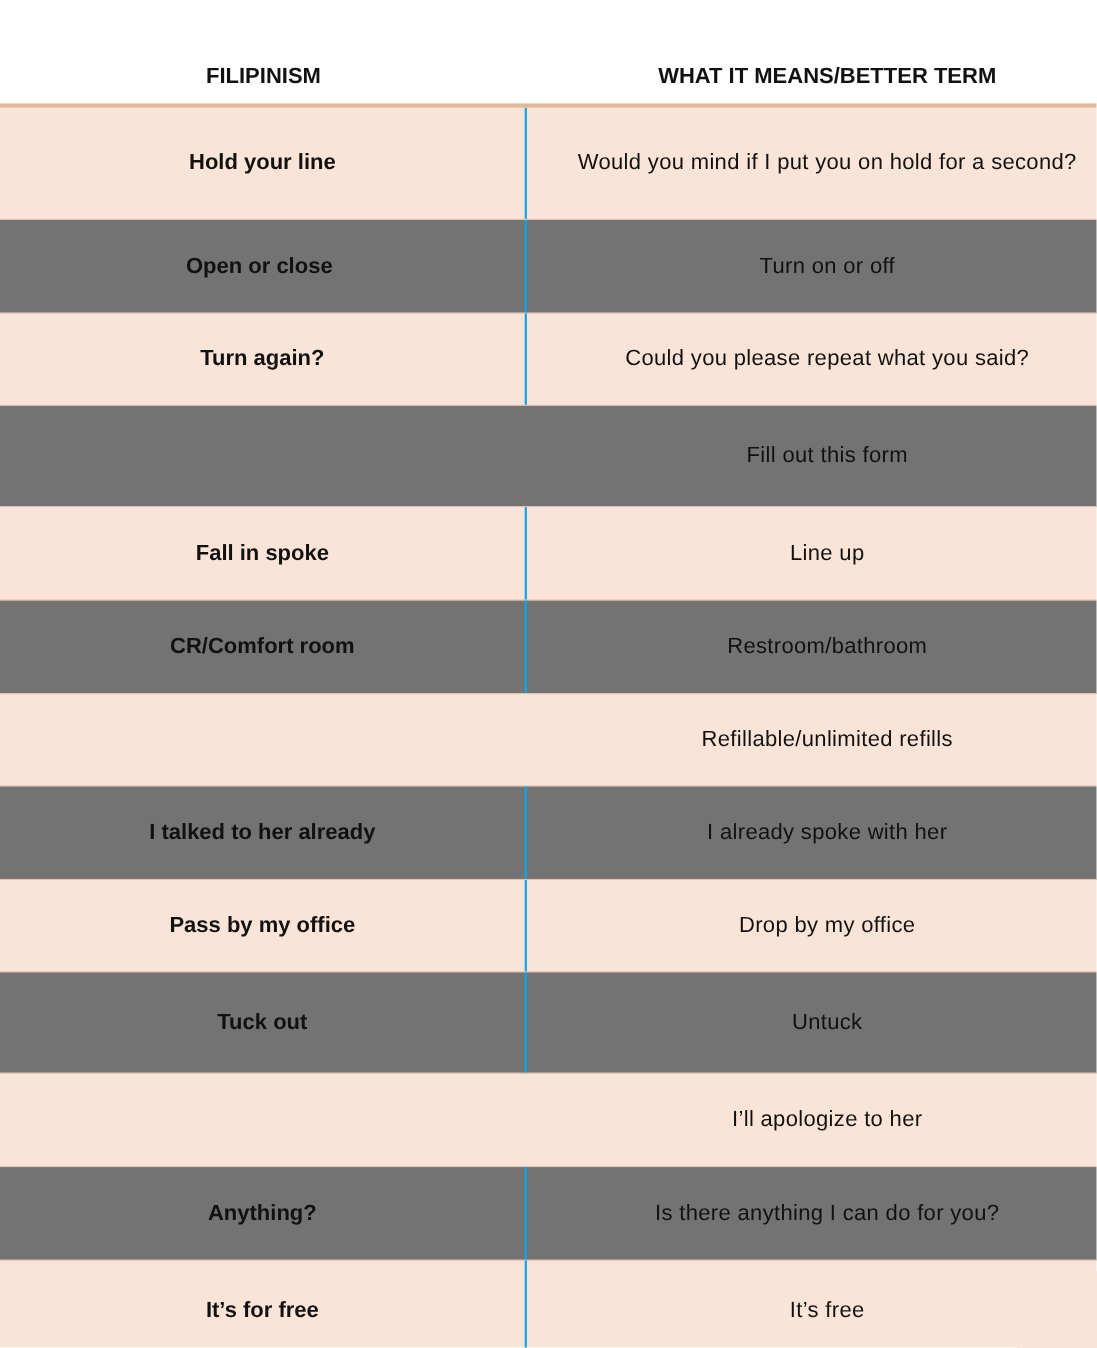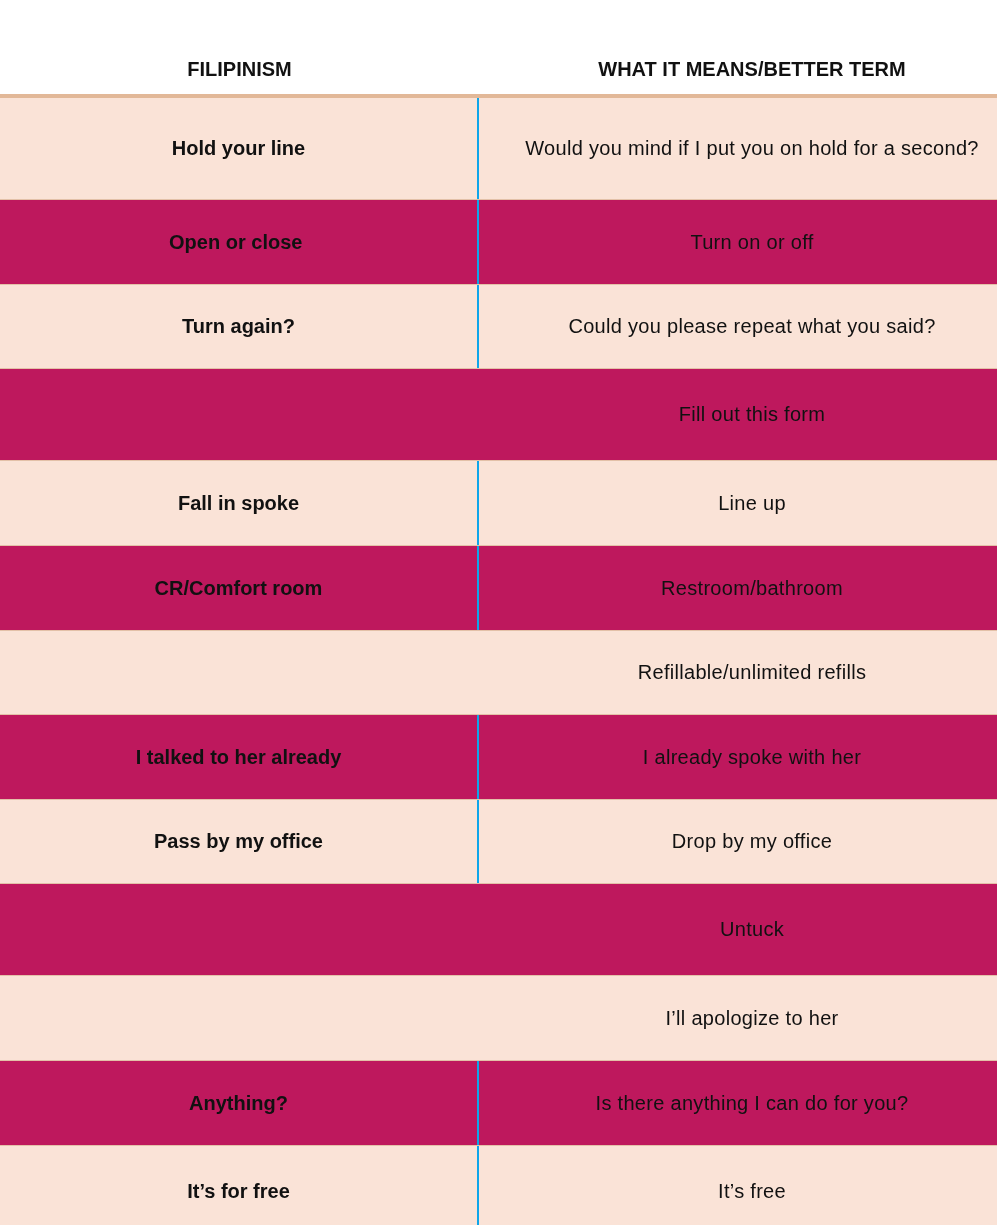--- a/index.html
+++ b/index.html
@@ -6,21 +6,21 @@
   body { width: 997px; height: 1225px; overflow: hidden; position: relative;
          font-family: "Liberation Sans", "DejaVu Sans", sans-serif; color: #111; }
   .hdr { position: absolute; top: 0; left: 0; width: 997px; height: 96px; }
   .hdr-cell { position: absolute; top: 10px; font-weight: bold; font-size: 20px; text-align: center; margin-top: 48px; }
   .hdr-left { left: 0; width: 479px; }
   .hdr-right { left: 479px; width: 546px; }
   .top-rule { position: absolute; top: 94px; left: 0; width: 997px; height: 4px; background: #e2b898; }
   .table { position: absolute; top: 98px; left: 0; width: 997px; }
   .row { position: absolute; left: 0; width: 997px; border-bottom: 1px solid #e3c1a8; box-sizing: border-box; }
   .row.shade { background: #fae3d7; }
-  .row.plain { background: #be185d; }
+  .row.plain { background: #737373; }
   .cell { position: absolute; top: 0; height: 100%; display: flex; align-items: center; justify-content: center; font-size: 20px; white-space: nowrap; }
   .cell.left { left: 0; width: 479px; font-weight: bold; border-right: 2px solid #0ea5e9; box-sizing: border-box; }
   .cell.right { left: 479px; width: 546px; letter-spacing: 0.3px; }
   .ital { font-style: italic; }
 </style>
 </head>
 <body>
 
 <div class="hdr">
   <div class="hdr-cell hdr-left">FILIPINISM</div>
@@ -59,20 +59,21 @@
   </div>
   <div class="row plain" style="top:617px;height:85px">
     <div class="cell left">I talked to her already</div>
     <div class="cell right">I already spoke with her</div>
   </div>
   <div class="row shade" style="top:702px;height:84px">
     <div class="cell left">Pass by my office</div>
     <div class="cell right">Drop by my office</div>
   </div>
   <div class="row plain" style="top:786px;height:92px">
+    <div class="cell left">Tuck out</div>
     <div class="cell right">Untuck</div>
   </div>
   <div class="row shade" style="top:878px;height:85px">
     <div class="cell right">I’ll apologize to her</div>
   </div>
   <div class="row plain" style="top:963px;height:85px">
     <div class="cell left">Anything?</div>
     <div class="cell right">Is there anything I can do for you?</div>
   </div>
   <div class="row shade" style="top:1048px;height:90px;border-bottom:none">

